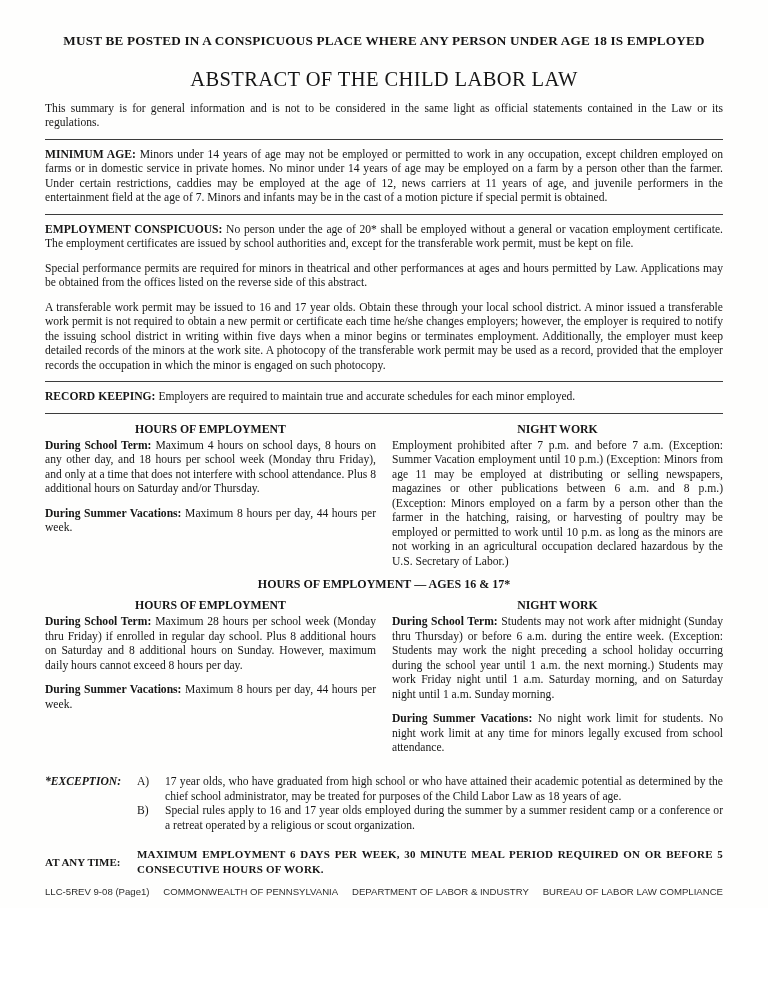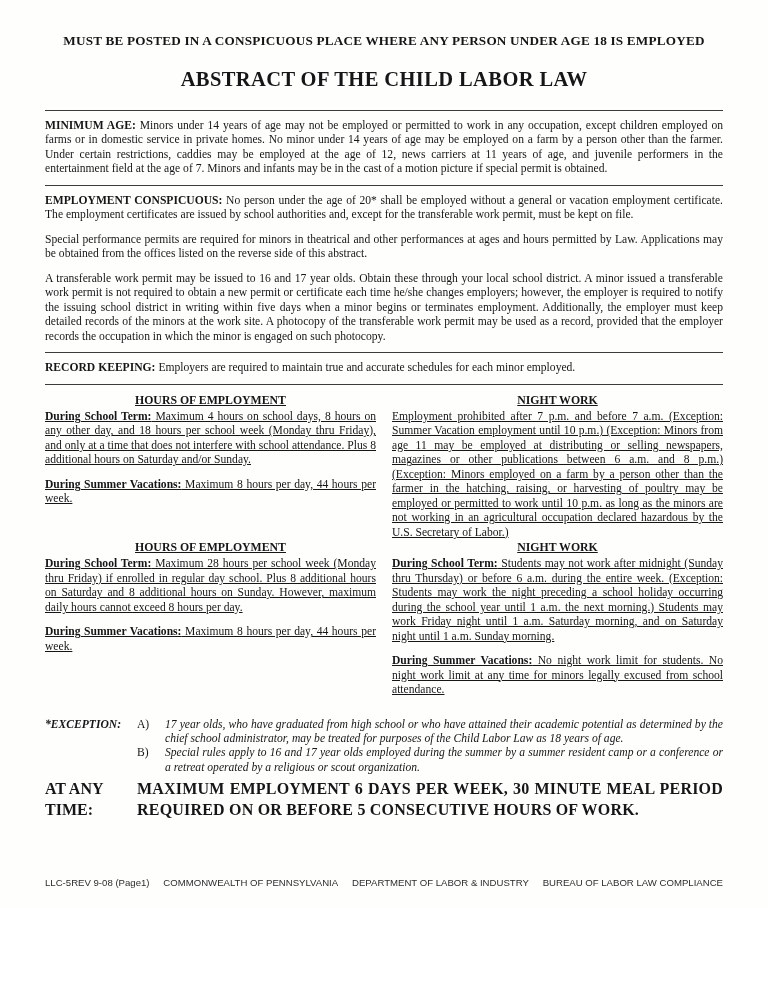--- a/index.html
+++ b/index.html
@@ -14,67 +14,68 @@
     background:#fefefd;
     padding:33px 45px 20px 45px;
     display:flex; flex-direction:column;
     overflow:hidden;
   }
   .notice {
     text-align:center; font-weight:700; font-size:13.2px;
     letter-spacing:.2px; margin-bottom:19px;
   }
   .doc-title {
-    text-align:center; font-weight:700; font-size:20.5px;
+    text-align:center; font-weight:400; font-size:20.5px;
     letter-spacing:.4px; margin-bottom:11px;
   }
   .para {
     font-size:11.6px; line-height:1.25; text-align:justify;
   }
   .mb { margin-bottom:10px; }
   hr.rule {
     border:none; border-top:1.2px solid #3c3c3c;
     margin:8px 0 8px 0;
   }
   .section-heading {
     text-align:center; font-weight:700; font-size:12px;
     margin:8px 0 6px 0;
   }
-  .twocol { display:flex; gap:16px;text-decoration:underline; }
+  .twocol { display:flex; gap:16px; }
   .col { flex:1; min-width:0; }
   .col-heading {
     text-align:center; font-weight:700; font-size:11.8px;
     margin-bottom:2px;
   }
   .exc-row { display:flex; font-size:11.6px; line-height:1.25; margin-top:20px; }
   .exc-label { font-weight:700; width:92px; flex-shrink:0;font-style:italic; }
   .exc-items { flex:1; }
   .exc-item { display:flex; }
   .exc-marker { width:28px; flex-shrink:0; }
-  .exc-text { flex:1; text-align:justify;font-style:italic; }
-  .aat-row { display:flex; font-size:16px; line-height:1.3; margin-top:4px; }
+  .exc-text { flex:1; text-align:justify; }
+  .aat-row { display:flex; font-size:11px; line-height:1.3; margin-top:14px;align-items:center; }
   .aat-label { font-weight:700; width:92px; flex-shrink:0; }
   .aat-text { font-weight:700; flex:1; text-align:justify; letter-spacing:.2px; }
   .footer {
     margin-top:auto;
     display:flex; justify-content:space-between; align-items:baseline;
     font-family:"Liberation Sans","DejaVu Sans",sans-serif;
     font-size:9.6px; color:#2d2d2d; padding-top:10px;
   }
   .footer-left { display:flex; }
 </style>
 </head>
 <body>
 
 <div class="page">
 
   <div class="notice">MUST BE POSTED IN A CONSPICUOUS PLACE WHERE ANY PERSON UNDER AGE 18 IS EMPLOYED</div>
 
   <h1 class="doc-title">ABSTRACT OF THE CHILD LABOR LAW</h1>
 
+  <p class="para">This summary is for general information and is not to be considered in the same light as official statements contained in the Law or its regulations.</p>
 
   <hr class="rule">
 
   <p class="para"><b>MINIMUM AGE:</b><span> Minors under 14 years of age may not be employed or permitted to work in any occupation, except children employed on farms or in domestic service in private homes. No minor under 14 years of age may be employed on a farm by a person other than the farmer. Under certain restrictions, caddies may be employed at the age of 12, news carriers at 11 years of age, and juvenile performers in the entertainment field at the age of 7. Minors and infants may be in the cast of a motion picture if special permit is obtained.</span></p>
 
   <hr class="rule">
 
   <p class="para mb"><b>EMPLOYMENT CONSPICUOUS:</b><span> No person under the age of 20* shall be employed without a general or vacation employment certificate. The employment certificates are issued by school authorities and, except for the transferable work permit, must be kept on file.</span></p>
 
   <p class="para mb">Special performance permits are required for minors in theatrical and other performances at ages and hours permitted by Law. Applications may be obtained from the offices listed on the reverse side of this abstract.</p>
@@ -84,29 +85,30 @@
   <hr class="rule">
 
   <p class="para"><b>RECORD KEEPING:</b><span> Employers are required to maintain true and accurate schedules for each minor employed.</span></p>
 
   <hr class="rule">
 
 
   <div class="twocol">
     <div class="col">
       <div class="col-heading">HOURS OF EMPLOYMENT</div>
-      <p class="para mb"><b>During School Term:</b><span> Maximum 4 hours on school days, 8 hours on any other day, and 18 hours per school week (Monday thru Friday), and only at a time that does not interfere with school attendance. Plus 8 additional hours on Saturday and/or Sunday.</span></p>
+      <p class="para mb"><b>During School Term:</b><span> Maximum 4 hours on school days, 8 hours on any other day, and 18 hours per school week (Monday thru Friday), and only at a time that does not interfere with school attendance. Plus 8 additional hours on Saturday and/or Thursday.</span></p>
       <p class="para"><b>During Summer Vacations:</b><span> Maximum 8 hours per day, 44 hours per week.</span></p>
     </div>
     <div class="col">
       <div class="col-heading">NIGHT WORK</div>
       <p class="para">Employment prohibited after 7 p.m. and before 7 a.m. (Exception: Summer Vacation employment until 10 p.m.) (Exception: Minors from age 11 may be employed at distributing or selling newspapers, magazines or other publications between 6 a.m. and 8 p.m.) (Exception: Minors employed on a farm by a person other than the farmer in the hatching, raising, or harvesting of poultry may be employed or permitted to work until 10 p.m. as long as the minors are not working in an agricultural occupation declared hazardous by the U.S. Secretary of Labor.)</p>
     </div>
   </div>
 
+  <div class="section-heading">HOURS OF EMPLOYMENT — AGES 16 &amp; 17*</div>
 
   <div class="twocol">
     <div class="col">
       <div class="col-heading">HOURS OF EMPLOYMENT</div>
       <p class="para mb"><b>During School Term:</b><span> Maximum 28 hours per school week (Monday thru Friday) if enrolled in regular day school. Plus 8 additional hours on Saturday and 8 additional hours on Sunday. However, maximum daily hours cannot exceed 8 hours per day.</span></p>
       <p class="para"><b>During Summer Vacations:</b><span> Maximum 8 hours per day, 44 hours per week.</span></p>
     </div>
     <div class="col">
       <div class="col-heading">NIGHT WORK</div>
       <p class="para mb"><b>During School Term:</b><span> Students may not work after midnight (Sunday thru Thursday) or before 6 a.m. during the entire week. (Exception: Students may work the night preceding a school holiday occurring during the school year until 1 a.m. the next morning.) Students may work Friday night until 1 a.m. Saturday morning, and on Saturday night until 1 a.m. Sunday morning.</span></p>

